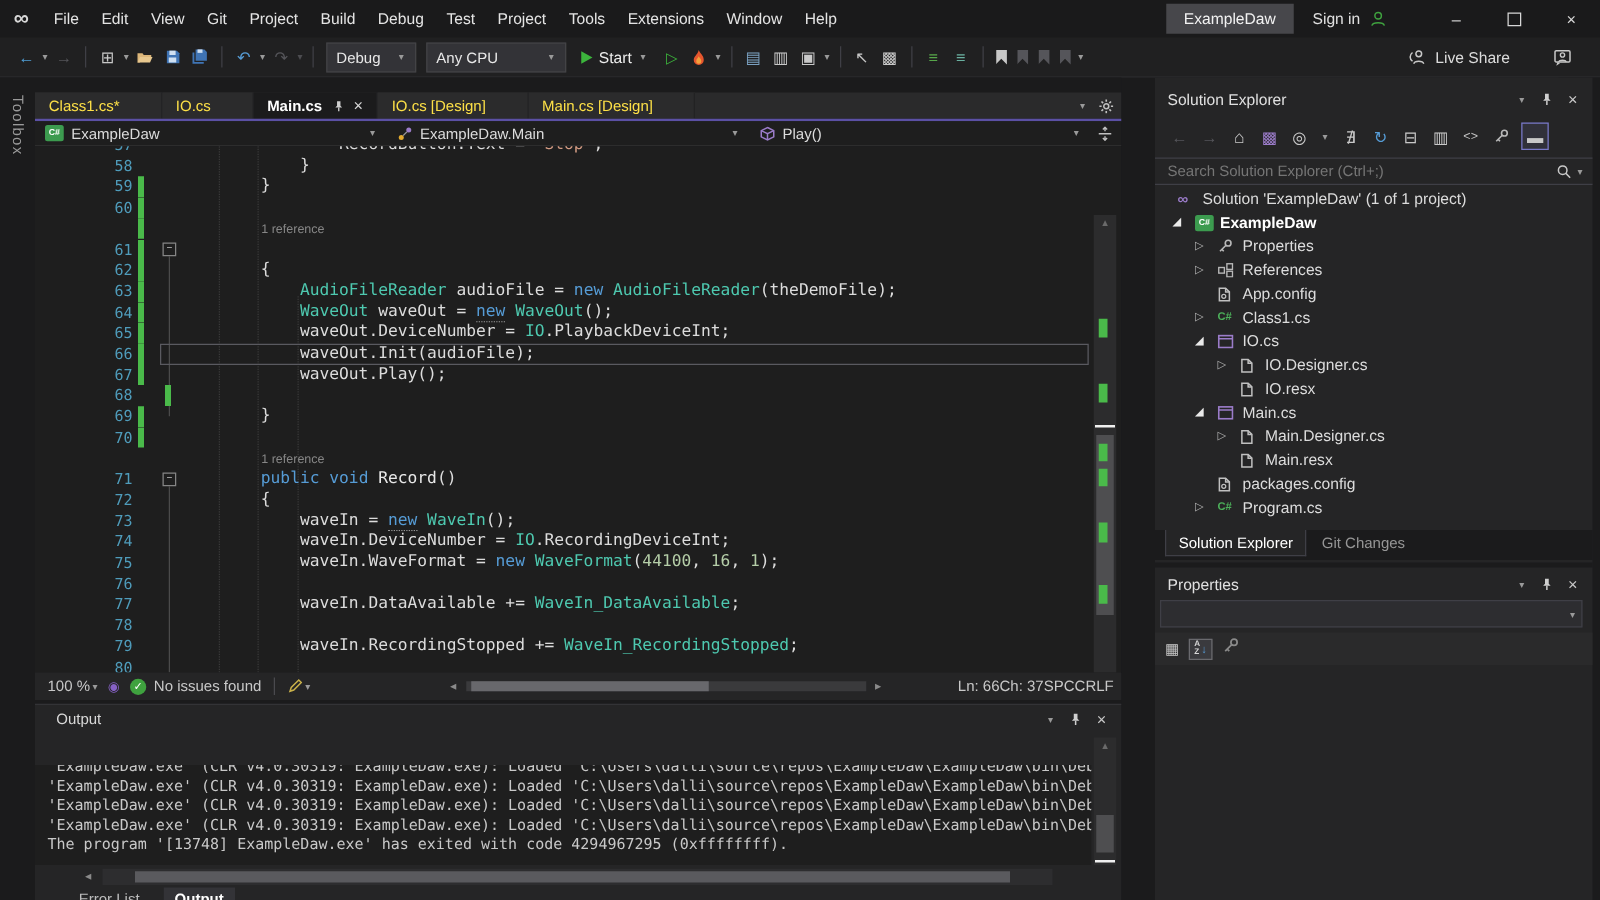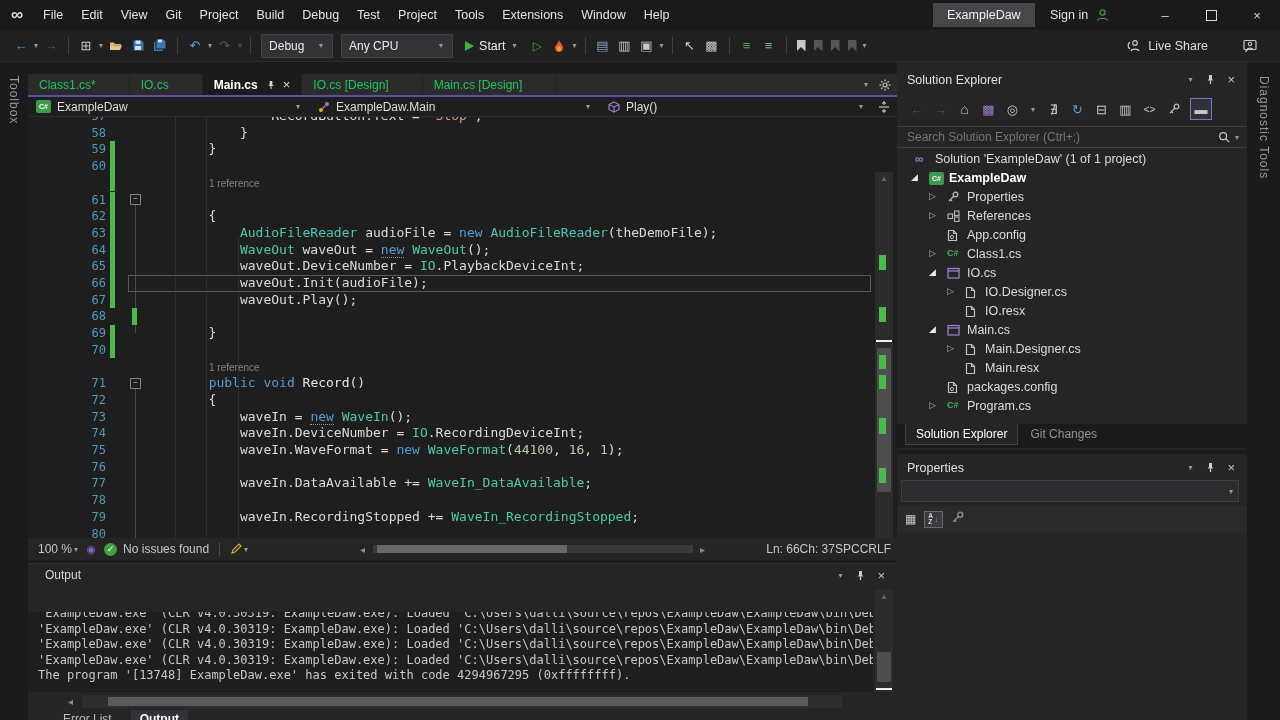--- a/index.html
+++ b/index.html
@@ -33,21 +33,21 @@
   .bm.dis{background:#55555a;}
   .liveshare{position:absolute;right:72px;top:30px;height:32px;display:flex;align-items:center;gap:6px;font-size:12.5px;color:#dcdcdc;}
   .feedback{position:absolute;right:22px;top:30px;height:32px;display:flex;align-items:center;}
   
   .left-strip{position:absolute;left:0;top:62px;width:28px;height:658px;background:#1b1b1c;}
   .diag-strip{position:absolute;left:1247px;top:62px;width:33px;height:658px;background:#1b1b1c;}
   .vtext{writing-mode:vertical-rl;font-size:12px;color:#9a9a9a;letter-spacing:1px;display:block;margin:14px auto 0;}
   
   .editor-col{position:absolute;left:28px;top:62px;width:869px;height:658px;background:#1b1b1c;}
   .tabstrip{position:absolute;left:0;top:12px;width:100%;height:21px;display:flex;background:#2a2a2b;}
-  .tab{display:flex;align-items:center;padding:0 11px;font-size:12px;color:#22c55e;background:#2b2b2c;border-right:1px solid #222223;}
+  .tab{display:flex;align-items:center;padding:0 11px;font-size:12px;color:#fde047;background:#2b2b2c;border-right:1px solid #222223;}
   .tab .sp{width:22px;}
   .tab.active{background:#1b1b1c;color:#ffffff;font-weight:bold;}
   .tab.active .tab-x{color:#d8d8d8;font-weight:normal;font-size:13px;margin-left:7px;}
   .tab .pin-ic{margin-left:8px;}
   .tabstrip-right{position:absolute;right:6px;top:12px;height:21px;display:flex;align-items:center;gap:9px;}
   .accent-line{position:absolute;left:0;top:33px;width:100%;height:2px;background:#5b50a4;}
   .navbar{position:absolute;left:0;top:35px;width:100%;height:20px;background:#1e1e1e;border-bottom:1px solid #2d2d2d;display:flex;align-items:center;box-sizing:border-box;}
   .crumb{display:flex;align-items:center;gap:6px;height:100%;padding:0 8px;font-size:12px;color:#dcdcdc;box-sizing:border-box;}
   .crumb .car{margin-left:auto;}
   .crumb.c1{width:282px;}
@@ -93,21 +93,21 @@
   .outtext{position:absolute;left:0;top:48px;width:845px;height:80px;background:#1e1e1e;overflow:hidden;}
   .outline-row{position:absolute;left:10px;white-space:pre;font:12px/15.5px "DejaVu Sans Mono",monospace;color:#c8c8c8;}
   .oscroll{position:absolute;right:4px;top:26px;width:18px;height:102px;background:#2c2c2d;}
   .hscroll{position:absolute;left:54px;top:131px;width:760px;height:13px;background:#2d2d2f;}
   .hscroll .thumb{position:absolute;left:26px;top:2px;width:700px;height:9px;background:#5a5a5e;}
   .hsar{position:absolute;left:58px;top:131px;color:#8a8a8a;font-size:10px;line-height:13px;}
   .btabs{position:absolute;left:26px;top:146px;display:flex;gap:10px;font-size:12px;}
   .btab{padding:2px 9px;color:#bcbcbc;}
   .btab.active{background:#333337;color:#ffffff;font-weight:bold;}
   
-  .right-panel{position:absolute;left:897px;top:62px;width:350px;height:658px;background:#252526;}
+  .right-panel{position:absolute;left:924px;top:62px;width:350px;height:658px;background:#252526;}
   .phead{position:absolute;left:0;width:100%;height:24px;display:flex;align-items:center;font-size:12.5px;color:#e0e0e0;}
   .phead .ttl{padding-left:10px;}
   .setools{position:absolute;left:0;top:34px;width:100%;height:26px;display:flex;align-items:center;gap:9px;padding-left:12px;box-sizing:border-box;color:#c8c8c8;font-size:13px;}
   .seb{display:inline-flex;align-items:center;justify-content:center;min-width:15px;height:18px;}
   .seb.dis{color:#55555a;}
   .seb.hl{border:1px solid #7878c8;background:#31313a;height:20px;min-width:20px;}
   .sesearch{position:absolute;left:0;top:64px;width:100%;height:22px;background:#252526;border-top:1px solid #3f3f46;border-bottom:1px solid #3f3f46;display:flex;align-items:center;box-sizing:border-box;}
   .sesearch input{flex:1;background:transparent;border:0;outline:0;color:#a3a3a3;font-size:12px;padding-left:10px;font-family:"Liberation Sans",sans-serif;}
   .tree{position:absolute;left:0;top:88px;width:100%;height:268px;}
   .trow{position:absolute;left:0;width:100%;height:19px;font-size:12.5px;color:#dcdcdc;}

